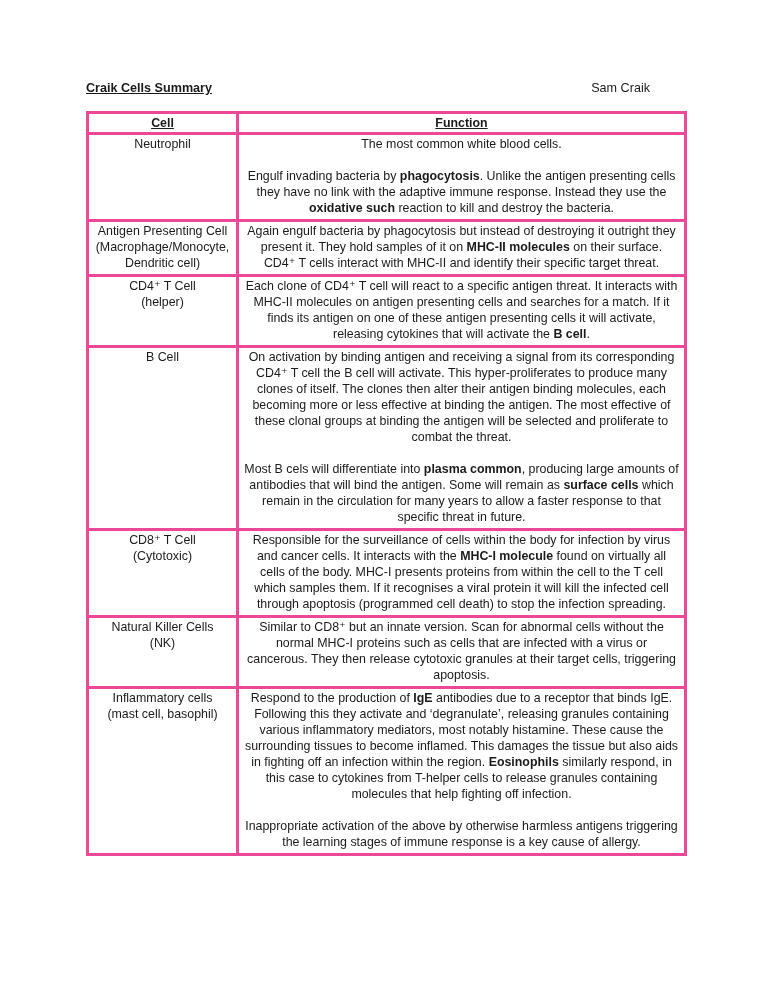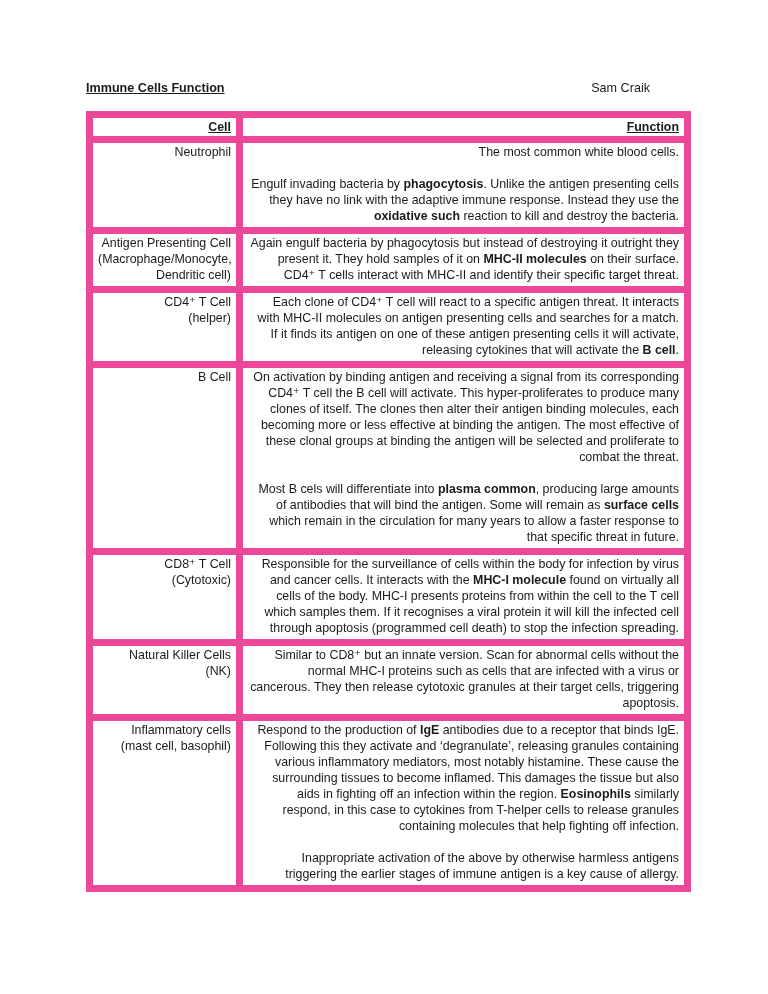--- a/index.html
+++ b/index.html
@@ -43,23 +43,23 @@
     width: 598px;
     table-layout: fixed;
     border-collapse: collapse;
     font-size: 12.4px;
     line-height: 16px;
   }
   .immune-table col.c1 { width: 150px; }
   .immune-table col.c2 { width: 448px; }
   .immune-table th,
   .immune-table td {
-    border: 7px solid #ec4899;
+    border: 3px solid #ec4899;
     vertical-align: top;
-    text-align: right;
+    text-align: center;
     padding: 1px 5px 3px 5px;
     overflow: hidden;
   }
   .immune-table th {
     font-weight: bold;
     padding-bottom: 1px;
   }
   .immune-table th .u {
     text-decoration: underline;
   }
@@ -69,21 +69,21 @@
   .immune-table td p + p {
     margin-top: 16px;
   }
 </style>
 </head>
 <body>
 
 <div class="page">
 
   <div class="doc-header">
-    <span class="doc-title">Immune Cells Function</span>
+    <span class="doc-title">Craik Cells Summary</span>
     <span class="doc-author">Sam Craik</span>
   </div>
 
 
   <table class="immune-table">
     <colgroup>
       <col class="c1">
       <col class="c2">
     </colgroup>
     <thead>
@@ -128,19 +128,19 @@
         <tr>
           <td>Natural Killer Cells<br>(NK)</td>
           <td>
             <p>Similar to CD8⁺ but an innate version. Scan for abnormal cells without the normal MHC-I proteins such as cells that are infected with a virus or cancerous. They then release cytotoxic granules at their target cells, triggering apoptosis.</p>
           </td>
         </tr>
         <tr>
           <td>Inflammatory cells<br>(mast cell, basophil)</td>
           <td>
             <p>Respond to the production of <b>IgE</b> antibodies due to a receptor that binds IgE. Following this they activate and ‘degranulate’, releasing granules containing various inflammatory mediators, most notably histamine. These cause the surrounding tissues to become inflamed. This damages the tissue but also aids in fighting off an infection within the region. <b>Eosinophils</b> similarly respond, in this case to cytokines from T-helper cells to release granules containing molecules that help fighting off infection.</p>
-            <p>Inappropriate activation of the above by otherwise harmless antigens triggering the earlier stages of immune antigen is a key cause of allergy.</p>
+            <p>Inappropriate activation of the above by otherwise harmless antigens triggering the learning stages of immune response is a key cause of allergy.</p>
           </td>
         </tr>
       </tbody>
   </table>
 
 </div>
 
 </body></html>

